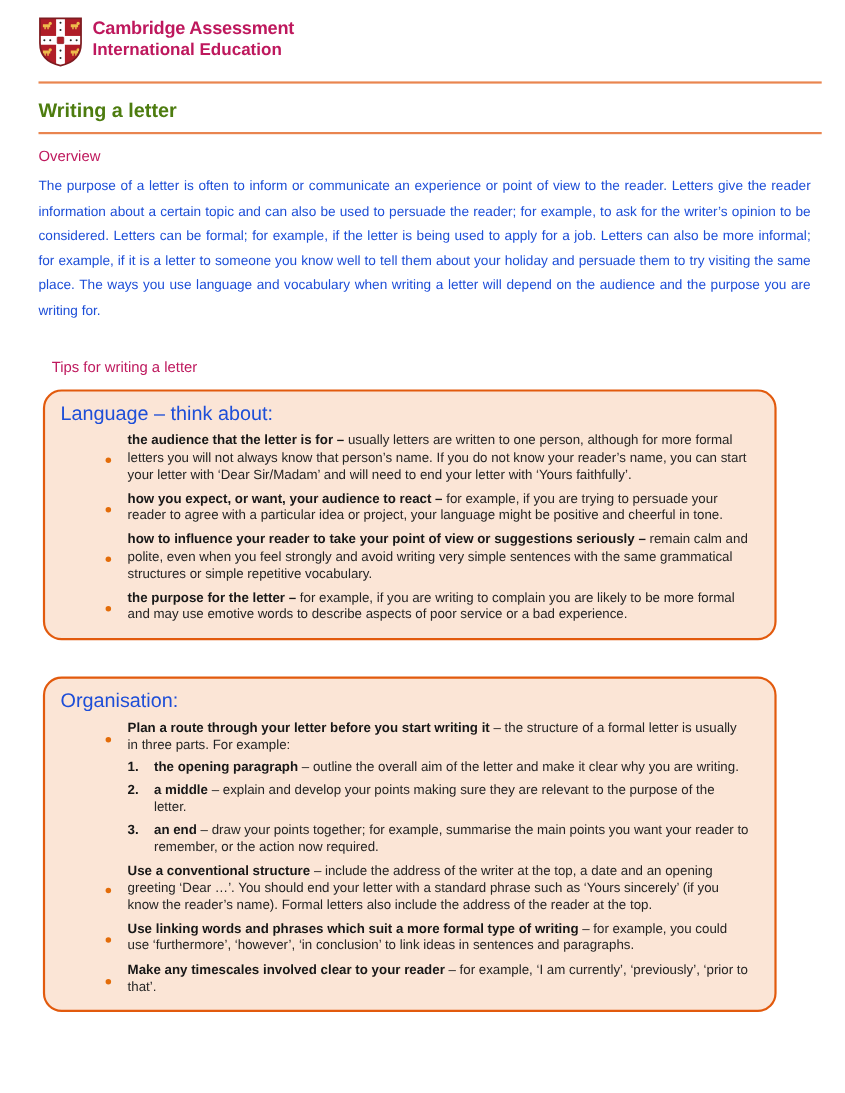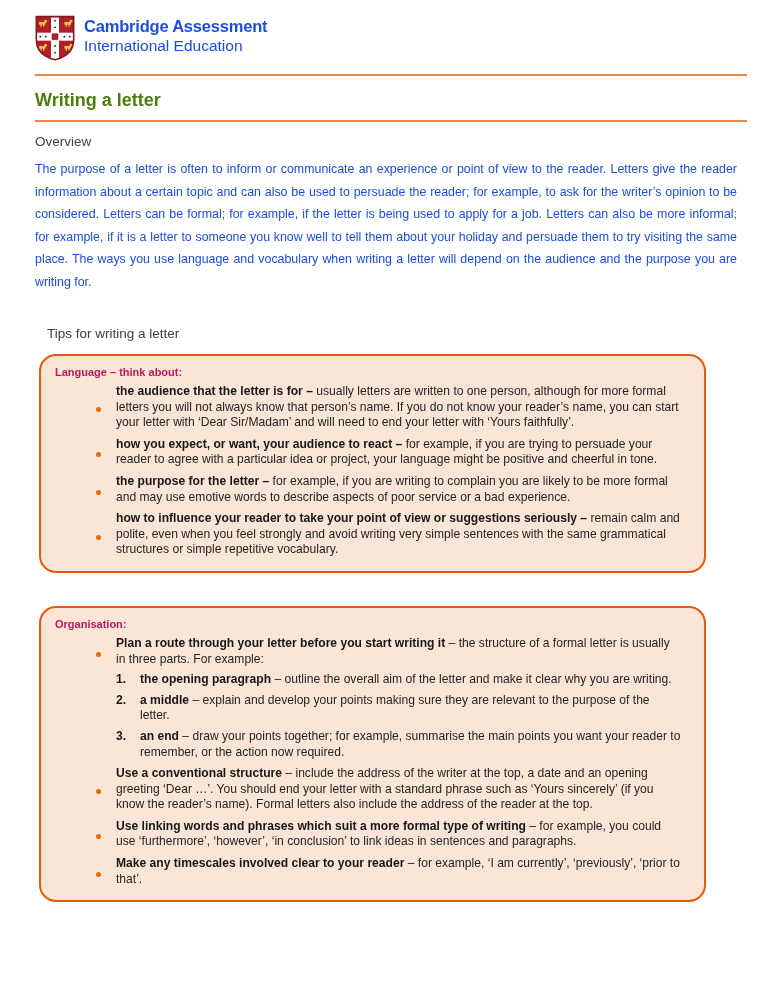--- a/index.html
+++ b/index.html
@@ -9,28 +9,28 @@
     position: relative;
     width: 768px;
     height: 994px;
     background: #ffffff;
     overflow: hidden;
     padding: 15px 31px 0 35px;
   }
   
   .logo-row { display: flex; align-items: flex-start; }
   .shield { width: 40px; height: 46px; flex: 0 0 auto; }
-  .logo-text { margin-left: 9px; margin-top: 2px; color: #1d4ed8; }
+  .logo-text { margin-left: 9px; margin-top: 2px; color: #be185d; }
   .logo-l1 { font-size: 16.5px; font-weight: bold; letter-spacing: -0.2px; }
-  .logo-l2 { font-size: 15.5px; margin-top: 1px; }
+  .logo-l2 { font-size: 15.5px; margin-top: 1px; font-weight: bold; }
   .rule { height: 2px; width: 712px; background: #e9854f; margin-top: 13px; }
   
   h1.title { margin-top: 14px; font-size: 18px; font-weight: bold; color: #4d7c0f; }
   .rule-title { margin-top: 9px; }
-  h2.sect { margin-top: 12px; font-size: 13.5px; font-weight: normal; color: #404040; }
+  h2.sect { margin-top: 12px; font-size: 13.5px; font-weight: normal; color: #be185d; }
   h2.tips { margin-top: 33px; margin-left: 12px; }
   
   p.overview {
     margin-top: 9px;
     font-size: 12.4px;
     line-height: 22.5px;
     color: #1d4ed8;
     text-align: justify;
     width: 702px;
   }
@@ -38,21 +38,21 @@
   .obox {
     width: 667px;
     margin-left: 4px;
     border: 2.5px solid #e25a0d;
     border-radius: 17px;
     background: #fbe5d6;
     padding: 10px 22px 13px 14px;
   }
   .box-language { margin-top: 13px; }
   .box-organisation { margin-top: 33px; }
-  .box-title { font-size: 11px; font-weight: bold; color: #be185d; }
+  .box-title { font-size: 18px; font-weight: normal; color: #1d4ed8; }
   .bullet { display: flex; align-items: center; margin-top: 6px; }
   .dot {
     flex: 0 0 auto;
     width: 5px; height: 5px;
     border-radius: 50%;
     background: #e36c09;
     margin: 5px 15px 0 41px;
   }
   .btext {
     flex: 1;
@@ -128,25 +128,25 @@
     <div class="bullet">
       <span class="dot"></span>
       <p class="btext"><b>the audience that the letter is for –</b><span> usually letters are written to one person, although for more formal letters you will not always know that person’s name. If you do not know your reader’s name, you can start your letter with ‘Dear Sir/Madam’ and will need to end your letter with ‘Yours faithfully’.</span></p>
     </div>
     <div class="bullet">
       <span class="dot"></span>
       <p class="btext"><b>how you expect, or want, your audience to react –</b><span> for example, if you are trying to persuade your reader to agree with a particular idea or project, your language might be positive and cheerful in tone.</span></p>
     </div>
     <div class="bullet">
       <span class="dot"></span>
-      <p class="btext"><b>the purpose for the letter –</b><span> for example, if you are writing to complain you are likely to be more formal and may use emotive words to describe aspects of poor service or a bad experience.</span></p>
+      <p class="btext"><b>how to influence your reader to take your point of view or suggestions seriously –</b><span> remain calm and polite, even when you feel strongly and avoid writing very simple sentences with the same grammatical structures or simple repetitive vocabulary.</span></p>
     </div>
     <div class="bullet">
       <span class="dot"></span>
-      <p class="btext"><b>how to influence your reader to take your point of view or suggestions seriously –</b><span> remain calm and polite, even when you feel strongly and avoid writing very simple sentences with the same grammatical structures or simple repetitive vocabulary.</span></p>
+      <p class="btext"><b>the purpose for the letter –</b><span> for example, if you are writing to complain you are likely to be more formal and may use emotive words to describe aspects of poor service or a bad experience.</span></p>
     </div>
   </div>
 
   <div class="obox box-organisation">
     <div class="box-title">Organisation:</div>
 
     <div class="bullet">
       <span class="dot"></span>
       <p class="btext"><b>Plan a route through your letter before you start writing it</b><span> – the structure of a formal letter is usually in three parts. For example:</span></p>
     </div>

